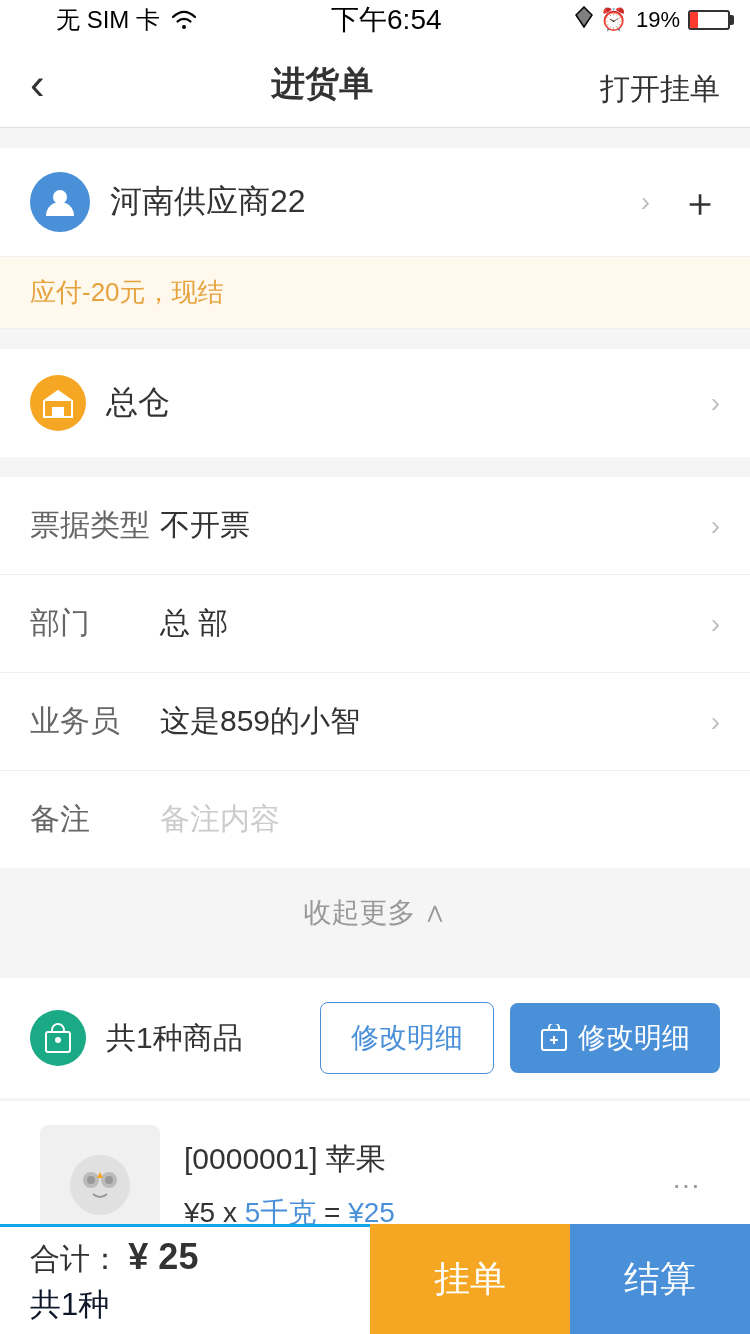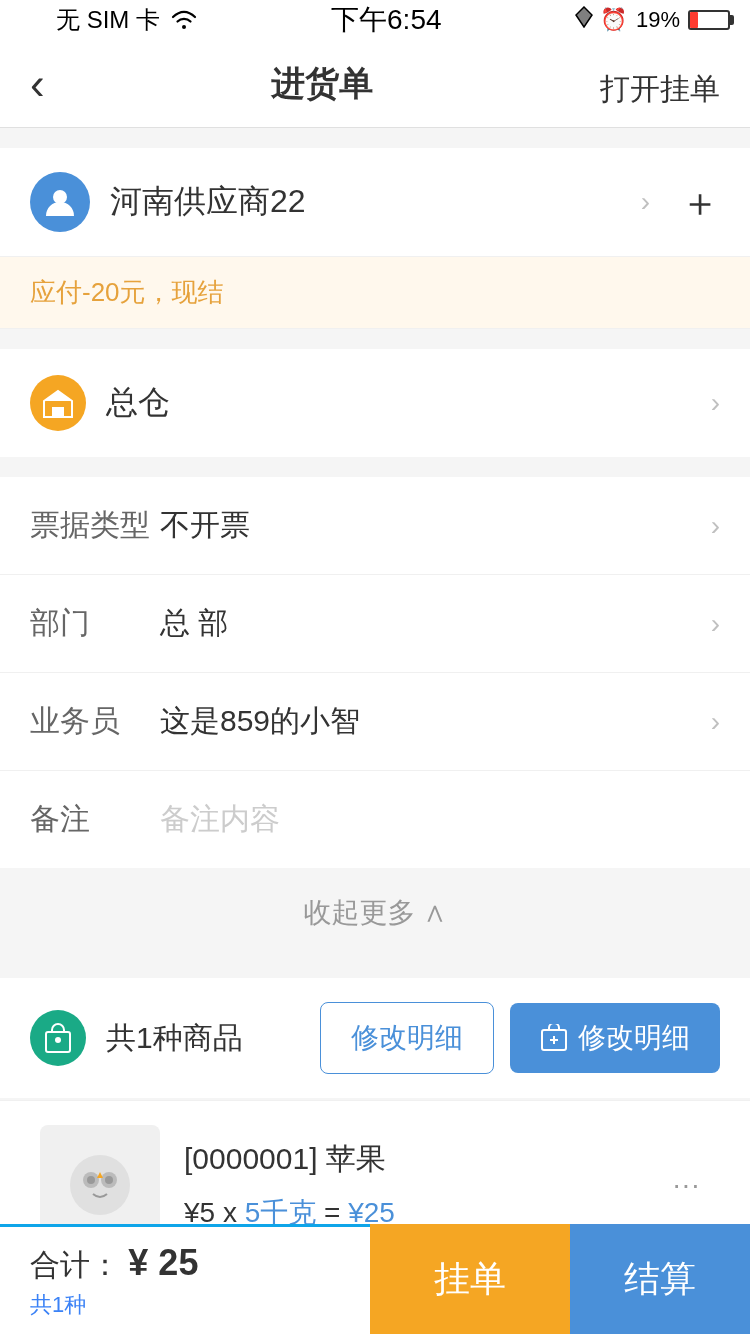--- a/index.html
+++ b/index.html
@@ -184,21 +184,21 @@
       background: #fff;
       flex: 1;
       display: flex;
       flex-direction: column;
       justify-content: center;
       padding: 0 30px;
       border-top: 3px solid #0ea5e9;
     }
     .total-main { font-size: 30px; color: #333; }
     .total-main .amount { font-size: 36px; font-weight: bold; }
-    .total-sub { font-size: 22px; color: #3b82f6; margin-top: 4px; }
+    .total-sub { font-size: 31px; color: #0f172a; margin-top: 4px; }
     .btn-hang {
       background: #f5a623; color: #fff;
       width: 200px; font-size: 36px;
       display: flex; align-items: center; justify-content: center;
       cursor: pointer; border: none;
     }
     .btn-checkout {
       background: #4a90d9; color: #fff;
       width: 180px; font-size: 36px;
       display: flex; align-items: center; justify-content: center;

